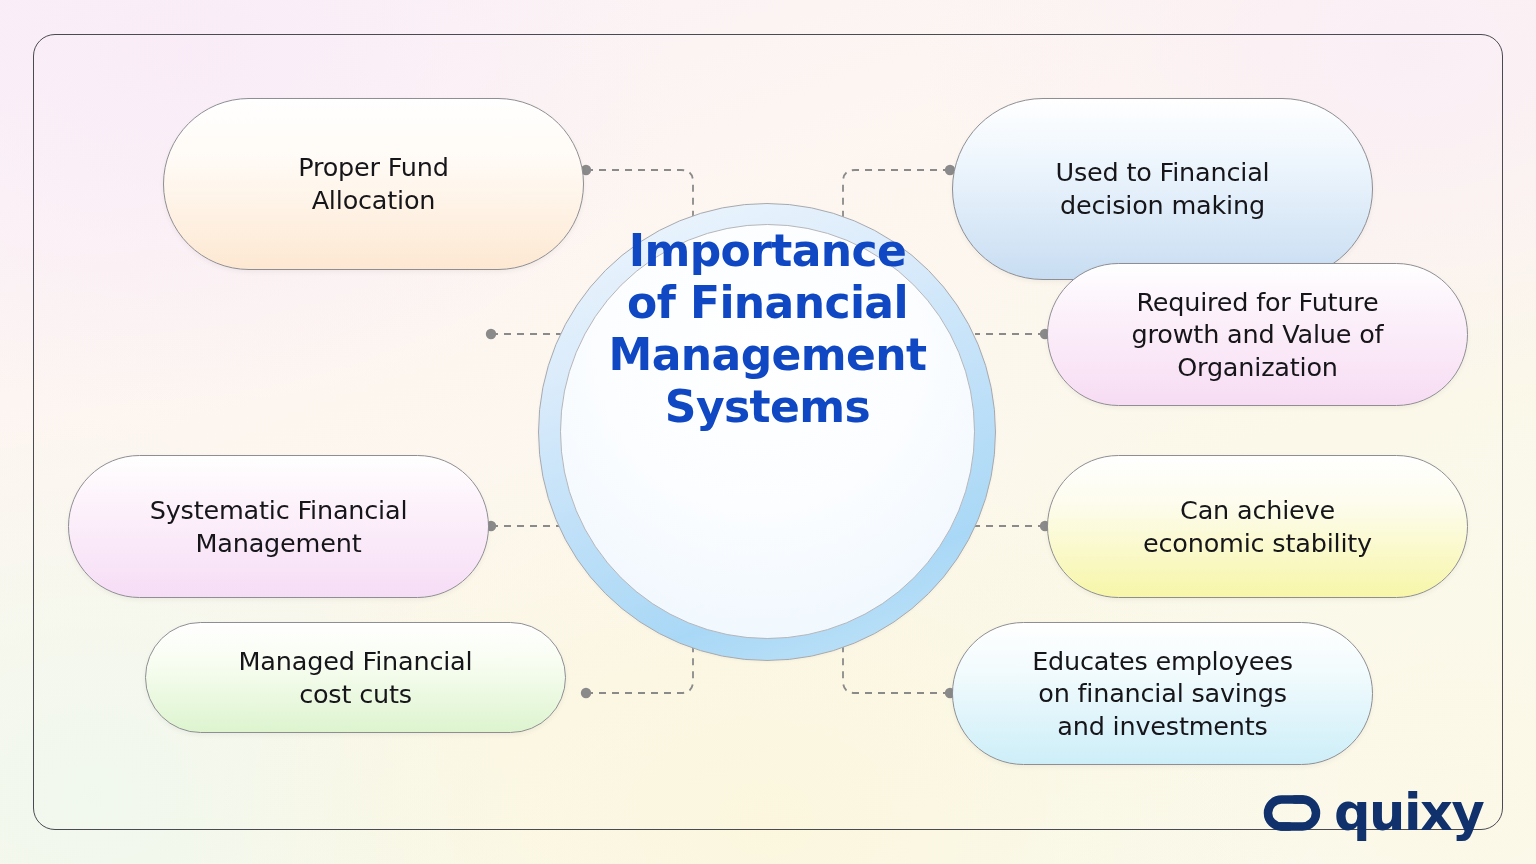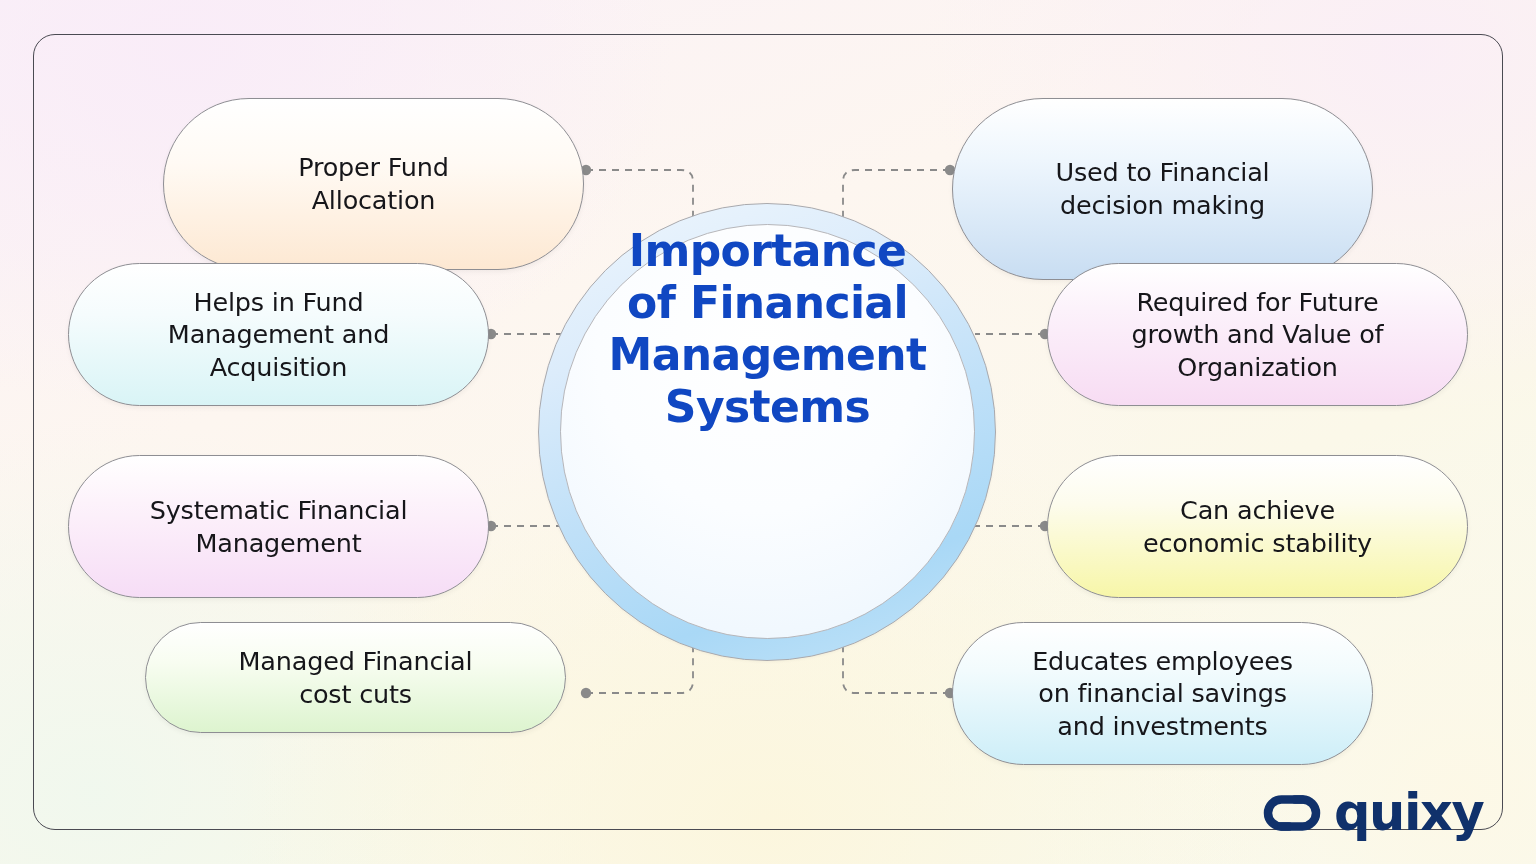--- a/index.html
+++ b/index.html
@@ -183,25 +183,20 @@
     <div id="center-title">Importance
 of Financial
 Management
 Systems</div>
   </div>
 
   <div class="pill" id="pill-proper-fund">
     <span>Proper Fund
 Allocation</span>
   </div>
-  <div class="pill" id="pill-helps-fund">
-    <span>Helps in Fund
-Management and
-Acquisition</span>
-  </div>
   <div class="pill" id="pill-systematic">
     <span>Systematic Financial
 Management</span>
   </div>
   <div class="pill" id="pill-managed-cost">
     <span>Managed Financial
 cost cuts</span>
   </div>
 
   <div class="pill" id="pill-decision">

